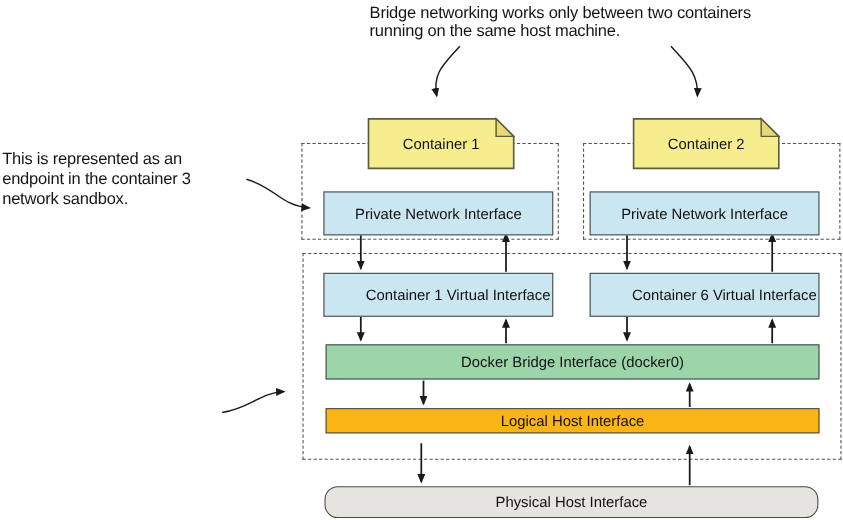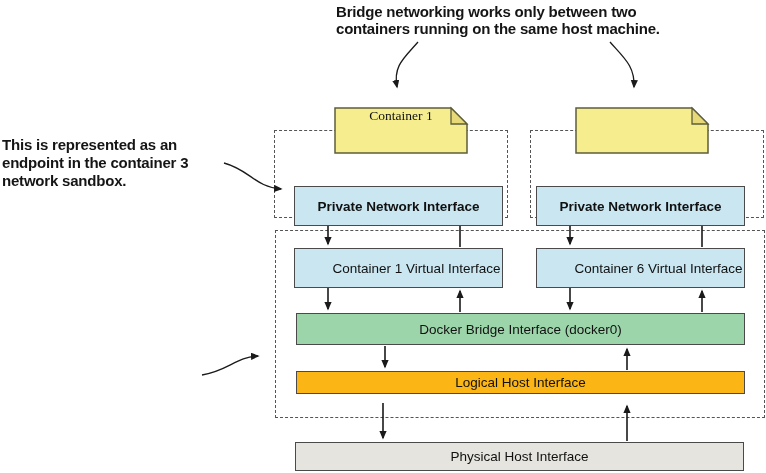--- a/index.html
+++ b/index.html
@@ -15,35 +15,35 @@
   
   .arrows{position:absolute;left:0;top:0;z-index:2;}
   
   .node{
     position:absolute;box-sizing:border-box;border:1.6px solid var(--outline,#4a4a4a);
     display:flex;align-items:center;justify-content:center;
     font-size:13.5px;color:#111;z-index:3;text-align:center;
   }
   .private1,.virtual1{left:294px;width:209px;}
   .private2,.virtual2{left:536px;width:209px;}
-  .private1,.private2{top:186px;height:40px;background:var(--iface-fill,#c9e6f1);font-weight:bold;}
+  .private1,.private2{top:174px;height:40px;background:var(--iface-fill,#c9e6f1);}
   .virtual1,.virtual2{top:248px;height:40px;background:var(--iface-fill,#c9e6f1);padding-left:36px;}
   .bridge{left:296px;top:313px;width:449px;height:32px;background:var(--bridge-fill,#9dd5ab);}
   .logical{left:296px;top:371px;width:449px;height:23px;background:var(--logical-fill,#fbb515);}
-  .physical{left:295px;top:442px;width:449px;height:29px;background:var(--physical-fill,#e5e4de);}
+  .physical{left:295px;top:442px;width:449px;height:29px;background:var(--physical-fill,#e5e4de);border-radius:12px;}
   
   .note-label{
-    position:absolute;width:132px;height:45px;display:flex;align-items:flex-start;justify-content:center;
-    font-size:13.5px;color:#111;z-index:4;font-family:Liberation Serif, serif;
+    position:absolute;width:132px;height:45px;display:flex;align-items:center;justify-content:center;
+    font-size:13.5px;color:#111;z-index:4;
   }
   .note-label.n1{left:335px;top:108px;}
   .note-label.n2{left:576px;top:108px;}
   
   .annot{
-    position:absolute;font-weight:bold;font-size:15px;line-height:18px;color:#151515;z-index:5;
+    position:absolute;font-weight:normal;font-size:15px;line-height:18px;color:#151515;z-index:5;
     letter-spacing:-0.2px;
   }
   .annot.top{left:336px;top:3px;width:350px;line-height:17px;}
   .annot.endpoint{left:2px;top:136px;width:215px;}
   .annot.hoststack{left:19px;top:347px;width:185px;}
 </style>
 </head>
 <body>
 
 <div class="canvas">
@@ -90,20 +90,23 @@
       <path d="M418,42 C404,58 393,66 397,87" marker-end="url(#ah)"></path>
       <path d="M610,42 C624,58 635,66 634,87" marker-end="url(#ah)"></path>
       <path d="M224,163 C250,170 255,187 281,189" marker-end="url(#ah)"></path>
       <path d="M202,375 C228,371 236,357 258,356" marker-end="url(#ah)"></path>
     </g>
   </svg>
 
   <div class="note-label n1">
     <span>Container 1</span>
   </div>
+  <div class="note-label n2">
+    <span>Container 2</span>
+  </div>
 
   <div class="node private1">
     <span>Private Network Interface</span>
   </div>
   <div class="node private2">
     <span>Private Network Interface</span>
   </div>
   <div class="node virtual1">
     <span>Container 1 Virtual Interface</span>
   </div>

